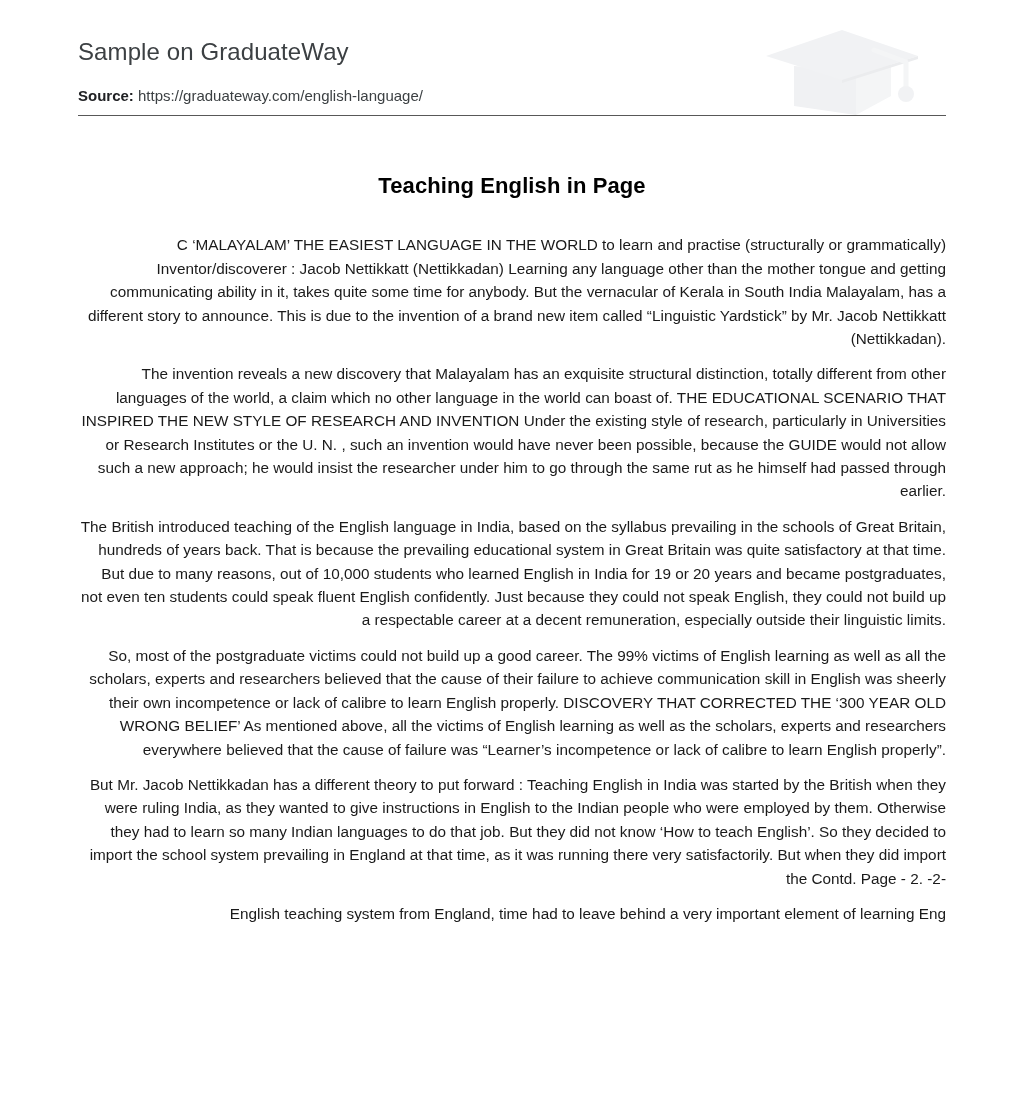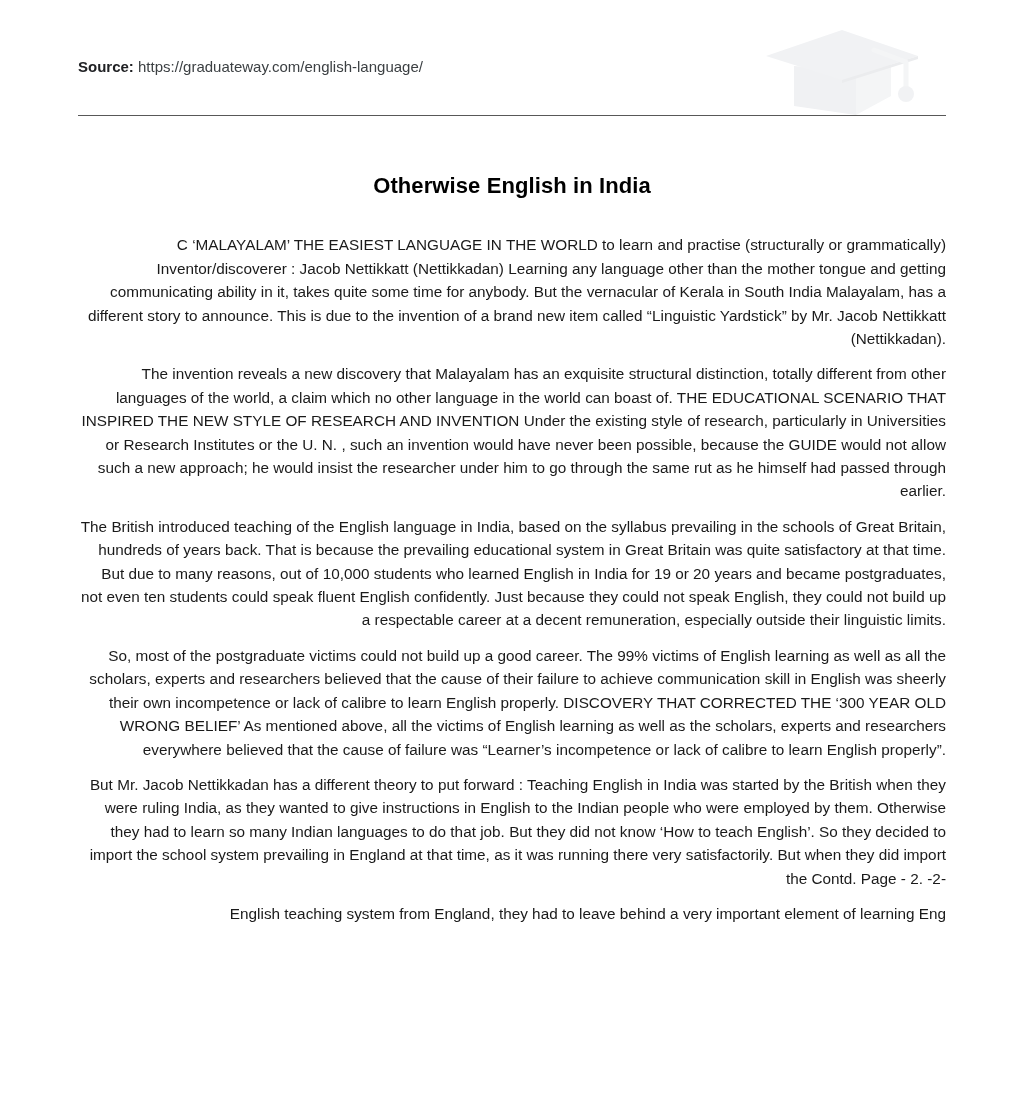--- a/index.html
+++ b/index.html
@@ -101,20 +101,21 @@
     letter-spacing: 0.01px;
   }
   .para:last-child { margin-bottom: 0; }
 </style>
 </head>
 <body>
 
 <div class="page">
 
   <div class="header">
+    <div class="site-name">Sample on GraduateWay</div>
 
     <div class="source-line">
       <span class="source-label">Source:</span>
       <span class="source-url">https://graduateway.com/english-language/</span>
     </div>
 
     <div class="logo">
       <svg viewBox="0 0 200 105" xmlns="http://www.w3.org/2000/svg" aria-hidden="true">
 
         <path d="M46 48 L46 88 L108 97 L108 53 Z" fill="#f0f1f3"></path>
@@ -124,24 +125,24 @@
         <path d="M94 62 L170 38 L170 41 L94 65 Z" fill="#ebecee"></path>
 
         <path d="M126 32 L158 44 L158 70" stroke="#f4f5f6" stroke-width="5" fill="none" stroke-linecap="round" stroke-linejoin="round"></path>
         <circle cx="158" cy="76" r="8" fill="#f1f2f4"></circle>
       </svg>
     </div>
   </div>
 
   <div class="divider"></div>
 
-  <h1 class="doc-title">Otherwise English in India</h1>
+  <h1 class="doc-title">Teaching English in Page</h1>
 
   <div class="body-copy">
     <p class="para">C ‘MALAYALAM’ THE EASIEST LANGUAGE IN THE WORLD to learn and practise (structurally or grammatically) Inventor/discoverer : Jacob Nettikkatt (Nettikkadan) Learning any language other than the mother tongue and getting communicating ability in it, takes quite some time for anybody. But the vernacular of Kerala in South India Malayalam, has a different story to announce. This is due to the invention of a brand new item called “Linguistic Yardstick” by Mr. Jacob Nettikkatt (Nettikkadan).</p>
     <p class="para">The invention reveals a new discovery that Malayalam has an exquisite structural distinction, totally different from other languages of the world, a claim which no other language in the world can boast of. THE EDUCATIONAL SCENARIO THAT INSPIRED THE NEW STYLE OF RESEARCH AND INVENTION Under the existing style of research, particularly in Universities or Research Institutes or the U. N. , such an invention would have never been possible, because the GUIDE would not allow such a new approach; he would insist the researcher under him to go through the same rut as he himself had passed through earlier.</p>
     <p class="para">The British introduced teaching of the English language in India, based on the syllabus prevailing in the schools of Great Britain, hundreds of years back. That is because the prevailing educational system in Great Britain was quite satisfactory at that time. But due to many reasons, out of 10,000 students who learned English in India for 19 or 20 years and became postgraduates, not even ten students could speak fluent English confidently. Just because they could not speak English, they could not build up a respectable career at a decent remuneration, especially outside their linguistic limits.</p>
     <p class="para">So, most of the postgraduate victims could not build up a good career. The 99% victims of English learning as well as all the scholars, experts and researchers believed that the cause of their failure to achieve communication skill in English was sheerly their own incompetence or lack of calibre to learn English properly. DISCOVERY THAT CORRECTED THE ‘300 YEAR OLD WRONG BELIEF’ As mentioned above, all the victims of English learning as well as the scholars, experts and researchers everywhere believed that the cause of failure was “Learner’s incompetence or lack of calibre to learn English properly”.</p>
     <p class="para">But Mr. Jacob Nettikkadan has a different theory to put forward : Teaching English in India was started by the British when they were ruling India, as they wanted to give instructions in English to the Indian people who were employed by them. Otherwise they had to learn so many Indian languages to do that job. But they did not know ‘How to teach English’. So they decided to import the school system prevailing in England at that time, as it was running there very satisfactorily. But when they did import the Contd. Page - 2. -2-</p>
-    <p class="para">English teaching system from England, they had to leave behind a very important element of learning Eng</p>
+    <p class="para">English teaching system from England, time had to leave behind a very important element of learning Eng</p>
   </div>
 
 </div>
 
 </body></html>

